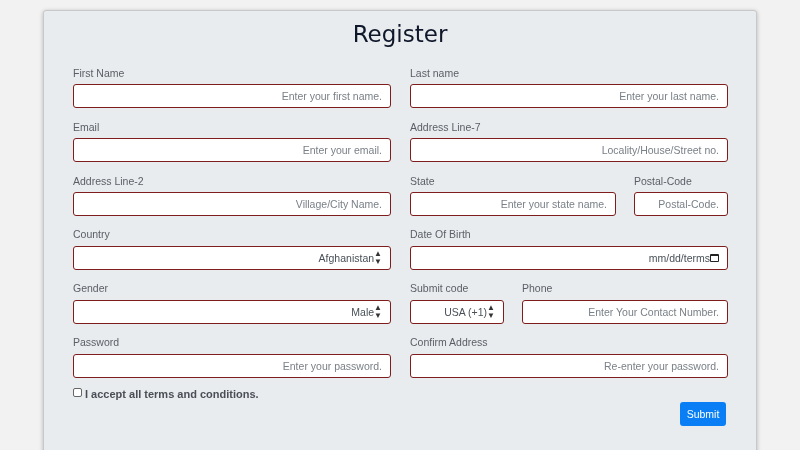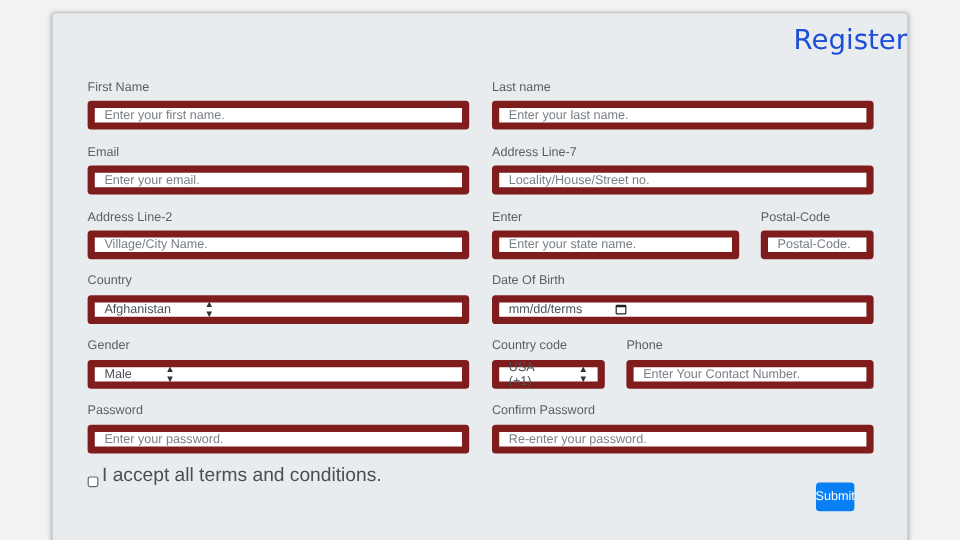--- a/index.html
+++ b/index.html
@@ -12,42 +12,42 @@
   }
   .card {
     position: absolute; left: 43px; top: 10px; width: 714px; height: 460px;
     background: #e9ecef;
     border: 1px solid #c8c8c8;
     border-radius: 3px;
     box-shadow: 0 1px 4px rgba(0,0,0,0.25);
   }
   .title {
     position: absolute; left: 0; right: 0; top: 10px;
-    text-align: right; font-size: 23px; color: #1d4ed8;
+    text-align: center; font-size: 23px; color: #0f172a;
     font-family: "DejaVu Sans", sans-serif; font-weight: normal;
   }
   .lbl {
     position: absolute; font-size: 10.5px; font-weight: normal; color: #5a5f66;
   }
   .inp {
     position: absolute; height: 24px; background: #fff;
-    border: 6px solid #7f1d1d; border-radius: 3px;
+    border: 1px solid #7f1d1d; border-radius: 3px;
     font-size: 10.5px; color: #7a8087; padding: 0 8px;
-    display: flex; align-items: center; justify-content: flex-start;
+    display: flex; align-items: center; justify-content: flex-end;
   }
-  .inp.val { color: #495057; gap: 28px; }
+  .inp.val { color: #495057; }
   .arrows { font-size: 8px; color: #333; line-height: 1; }
   .cal { width: 9px; height: 8px; border: 1.3px solid #222; border-top-width: 2.5px; border-radius: 1px; }
   .terms {
-    position: absolute; left: 29px; top: 377px; font-size: 16px; font-weight: normal; color: #4a4f56;
-    display: flex; align-items: flex-end; gap: 3px;
+    position: absolute; left: 29px; top: 377px; font-size: 11px; font-weight: bold; color: #4a4f56;
+    display: flex; align-items: flex-start; gap: 3px;
   }
   .cb { width: 9px; height: 9px; border: 1px solid #666; border-radius: 2px; background: #fff; }
   .submit {
-    position: absolute; left: 636px; top: 391px; width: 32px; height: 24px;
+    position: absolute; left: 636px; top: 391px; width: 46px; height: 24px;
     background: #0a7ff5; color: #fff; border-radius: 3px; font-size: 10.5px;
     display: flex; align-items: center; justify-content: center;
   }
 </style>
 </head>
 <body>
 
 <div class="card">
   <div class="title">Register</div>
 
@@ -66,21 +66,21 @@
     </div>
   <div class="lbl" style="left:366px;top:110px">Address Line-7</div>
   <div class="inp" style="left:366px;top:127px;width:318px">
       <span>Locality/House/Street no.</span>
     </div>
 
   <div class="lbl" style="left:29px;top:164px">Address Line-2</div>
   <div class="inp" style="left:29px;top:181px;width:318px">
       <span>Village/City Name.</span>
     </div>
-  <div class="lbl" style="left:366px;top:164px">Enter</div>
+  <div class="lbl" style="left:366px;top:164px">State</div>
   <div class="inp" style="left:366px;top:181px;width:206px">
       <span>Enter your state name.</span>
     </div>
   <div class="lbl" style="left:590px;top:164px">Postal-Code</div>
   <div class="inp" style="left:590px;top:181px;width:94px">
       <span>Postal-Code.</span>
     </div>
 
   <div class="lbl" style="left:29px;top:217px">Country</div>
   <div class="inp val" style="left:29px;top:235px;width:318px">
@@ -91,35 +91,35 @@
   <div class="inp val" style="left:366px;top:235px;width:318px">
       <span>mm/dd/terms</span>
       <span class="cal"></span>
     </div>
 
   <div class="lbl" style="left:29px;top:271px">Gender</div>
   <div class="inp val" style="left:29px;top:289px;width:318px">
       <span>Male</span>
       <span class="arrows">▲<br>▼</span>
     </div>
-  <div class="lbl" style="left:366px;top:271px">Country code</div>
+  <div class="lbl" style="left:366px;top:271px">Submit code</div>
   <div class="inp val" style="left:366px;top:289px;width:94px">
       <span>USA (+1)</span>
       <span class="arrows">▲<br>▼</span>
     </div>
   <div class="lbl" style="left:478px;top:271px">Phone</div>
   <div class="inp" style="left:478px;top:289px;width:206px">
       <span>Enter Your Contact Number.</span>
     </div>
 
   <div class="lbl" style="left:29px;top:325px">Password</div>
   <div class="inp" style="left:29px;top:343px;width:318px">
       <span>Enter your password.</span>
     </div>
-  <div class="lbl" style="left:366px;top:325px">Confirm Password</div>
+  <div class="lbl" style="left:366px;top:325px">Confirm Address</div>
   <div class="inp" style="left:366px;top:343px;width:318px">
       <span>Re-enter your password.</span>
     </div>
 
   <div class="terms">
     <span class="cb"></span>
     <span>I accept all terms and conditions.</span>
   </div>
 
   <div class="submit">Submit</div>

